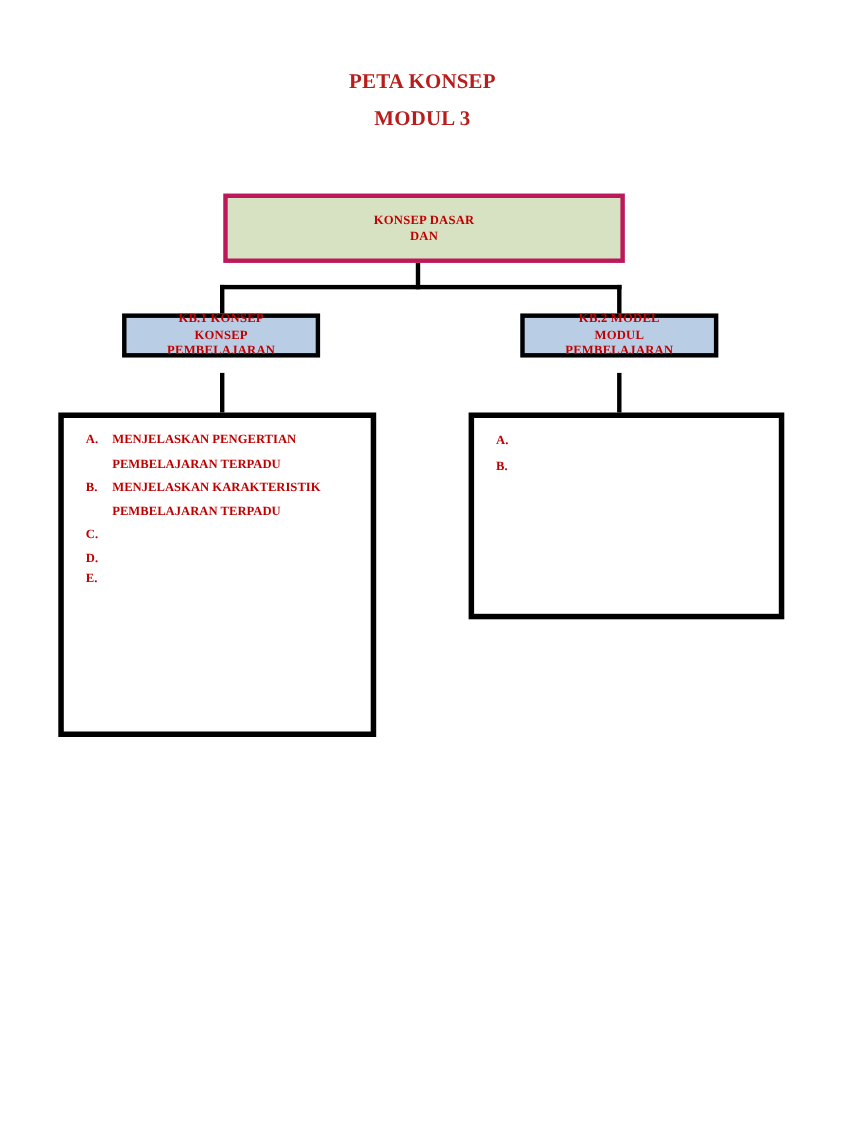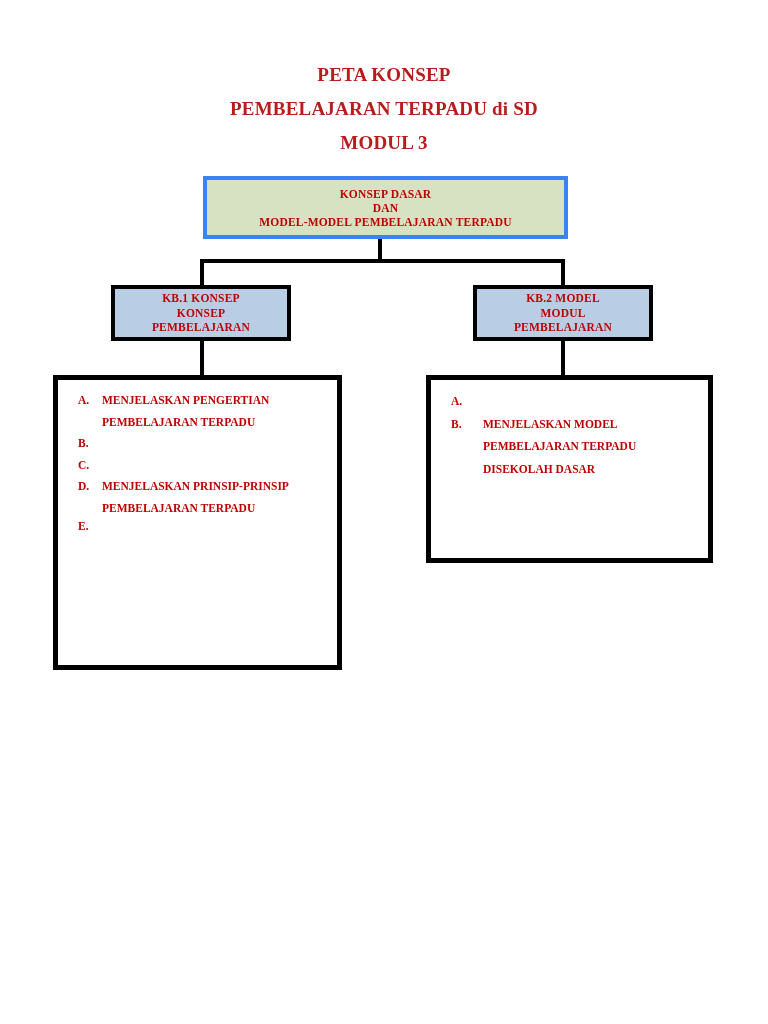--- a/index.html
+++ b/index.html
@@ -40,41 +40,41 @@
 
   
   .root-box {
     position: absolute;
     left: 203px;
     top: 176px;
     width: 365px;
     height: 63px;
     box-sizing: border-box;
     background: #d7e2c3;
-    border: 4px solid #3b82f6;
+    border: 4px solid #be185d;
     display: flex;
     flex-direction: column;
     align-items: center;
     justify-content: center;
   }
   .root-line {
     color: #c00000;
     font-weight: bold;
     font-size: 11.5px;
     line-height: 14px;
     letter-spacing: 0.2px;
     white-space: nowrap;
   }
 
   
   .kb-box {
     position: absolute;
     top: 285px;
     width: 180px;
-    height: 56px;
+    height: 40px;
     box-sizing: border-box;
     background: #b9cde5;
     border: 4px solid #000000;
     display: flex;
     flex-direction: column;
     align-items: center;
     justify-content: center;
   }
   #kb1-box { left: 111px; }
   #kb2-box { left: 473px; }
@@ -139,35 +139,33 @@
     flex: 1 1 auto;
     color: #c00000;
     font-weight: bold;
   }
 </style>
 </head>
 <body>
 
 <div class="title-block">
   <div class="title-line">PETA KONSEP</div>
-  <div class="title-line">PEMBELAJARAN TERPADU di SD</div>
   <div class="title-line">MODUL 3</div>
 </div>
 
 <div class="conn" style="left:378px; top:239px; width:4px; height:24px;"></div>
 <div class="conn" style="left:200px; top:259px; width:365px; height:4px;"></div>
 <div class="conn" style="left:200px; top:259px; width:4px; height:28px;"></div>
 <div class="conn" style="left:561px; top:259px; width:4px; height:28px;"></div>
 <div class="conn" style="left:200px; top:339px; width:4px; height:38px;"></div>
 <div class="conn" style="left:561px; top:339px; width:4px; height:38px;"></div>
 
 <div class="root-box">
   <div class="root-line">KONSEP DASAR</div>
   <div class="root-line">DAN</div>
-  <div class="root-line">MODEL-MODEL PEMBELAJARAN TERPADU</div>
 </div>
 
 <div class="kb-box" id="kb1-box">
   <div class="kb-line">KB.1 KONSEP</div>
   <div class="kb-line">KONSEP</div>
   <div class="kb-line">PEMBELAJARAN</div>
 </div>
 
 <div class="kb-box" id="kb2-box">
   <div class="kb-line">KB.2 MODEL</div>
@@ -175,34 +173,33 @@
   <div class="kb-line">PEMBELAJARAN</div>
 </div>
 
 <div class="list-box" id="left-list-box">
   <div class="list-item">
     <span class="item-marker">A.</span>
     <span class="item-text">MENJELASKAN PENGERTIAN PEMBELAJARAN TERPADU</span>
   </div>
   <div class="list-item">
     <span class="item-marker">B.</span>
+    <span class="item-text">MENJELASKAN KARAKTERISTIK PEMBELAJARAN TERPADU</span>
   </div>
   <div class="list-item">
     <span class="item-marker">C.</span>
   </div>
   <div class="list-item">
     <span class="item-marker">D.</span>
-    <span class="item-text">MENJELASKAN PRINSIP-PRINSIP PEMBELAJARAN TERPADU</span>
   </div>
   <div class="list-item tight">
     <span class="item-marker">E.</span>
   </div>
 </div>
 
 <div class="list-box" id="right-list-box">
   <div class="list-item">
     <span class="item-marker">A.</span>
   </div>
   <div class="list-item">
     <span class="item-marker">B.</span>
-    <span class="item-text">MENJELASKAN MODEL PEMBELAJARAN TERPADU DISEKOLAH DASAR</span>
   </div>
 </div>
 
 </body></html>

